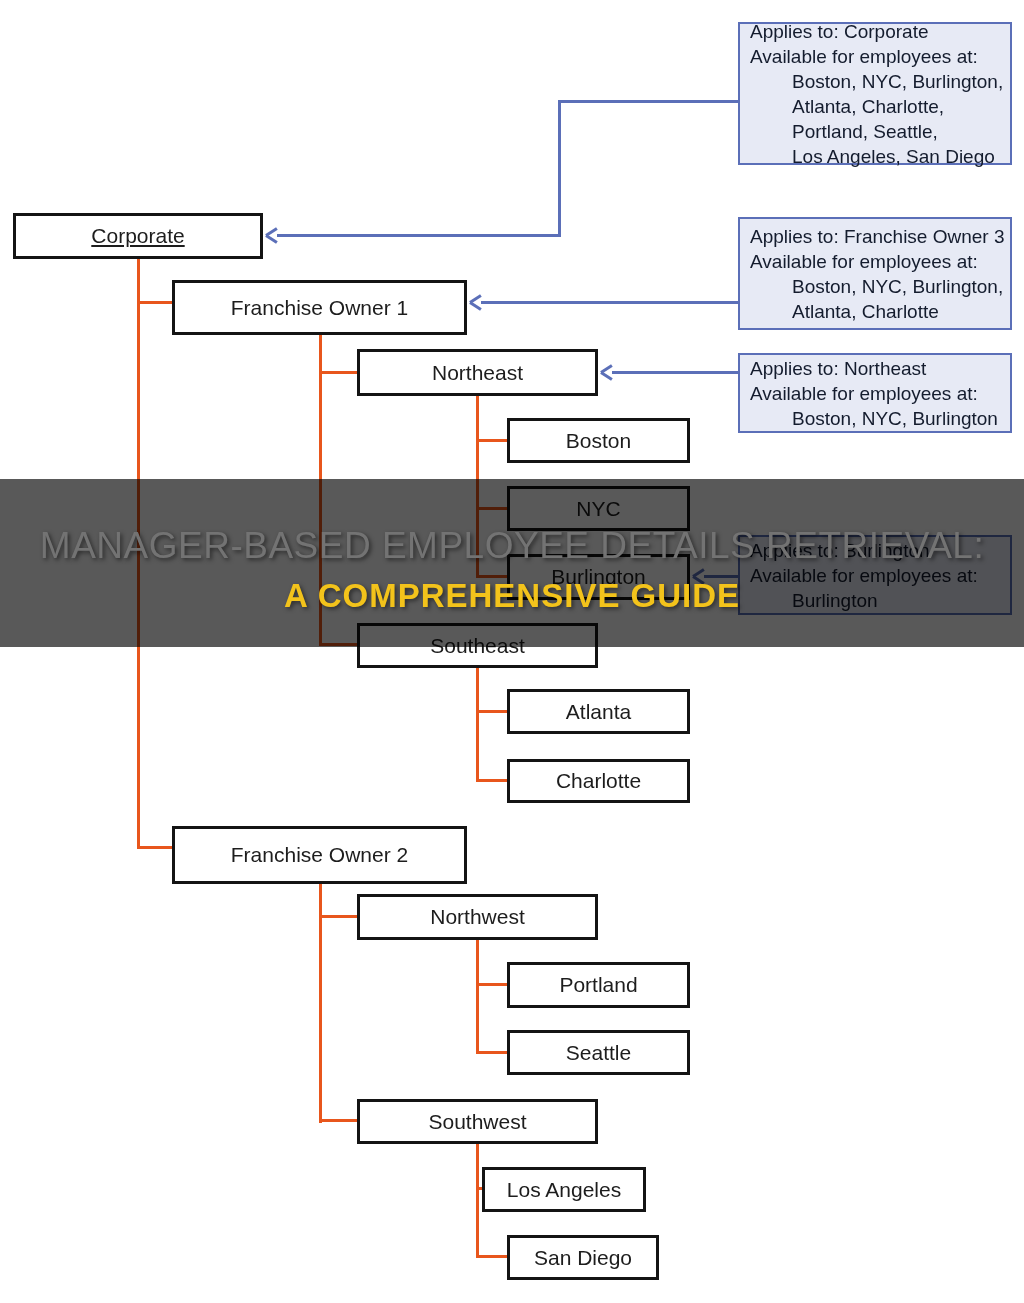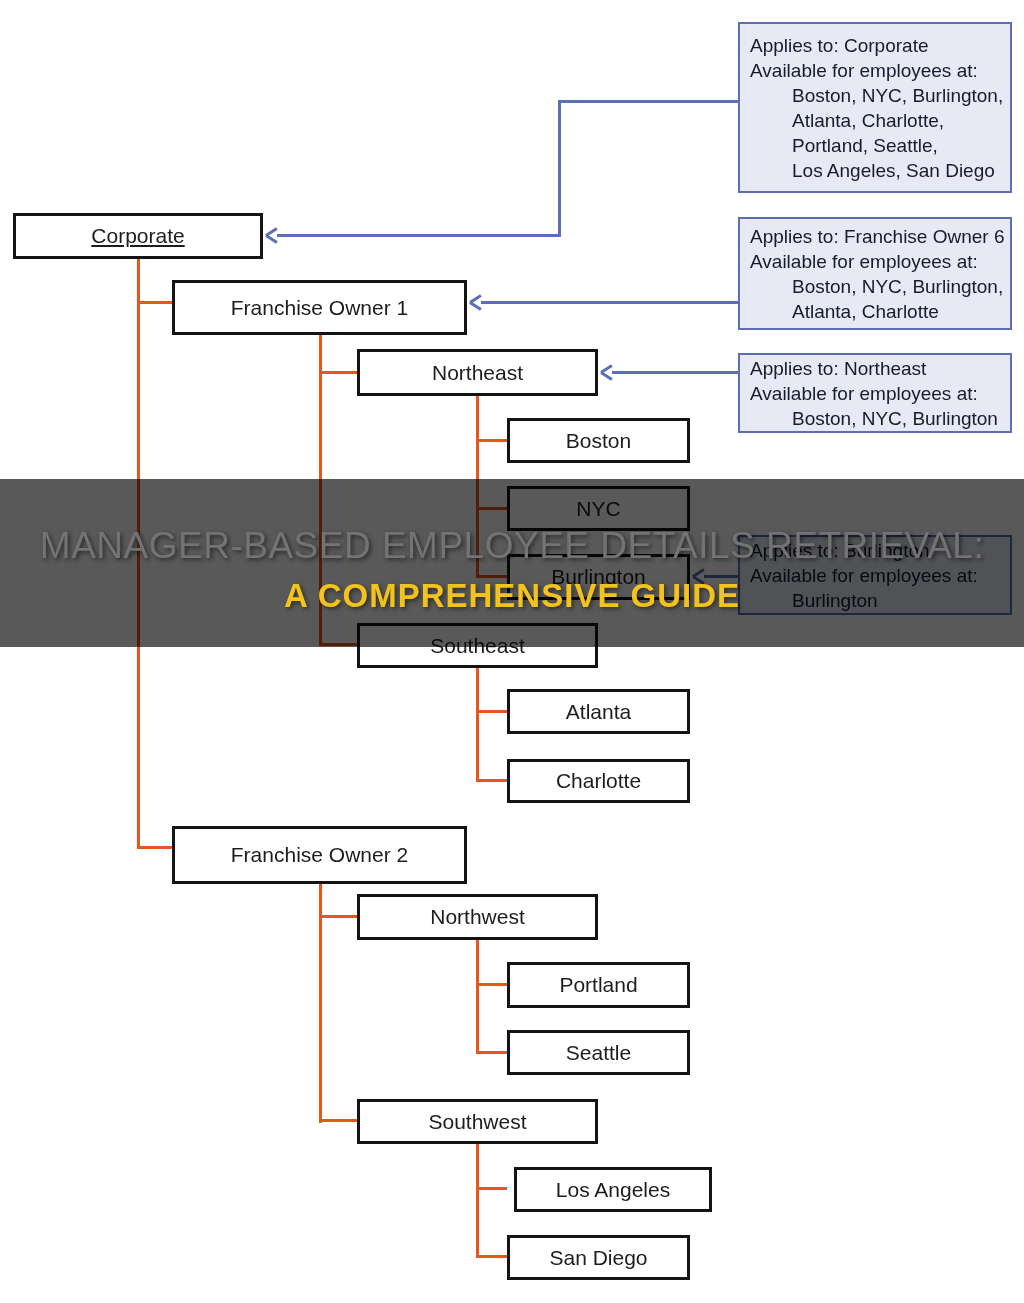--- a/index.html
+++ b/index.html
@@ -104,32 +104,32 @@
     <div class="node" style="left: 507px; top: 486px; width: 183px; height: 45px;">NYC</div>
     <div class="node" style="left: 507px; top: 554px; width: 183px; height: 46px;">Burlington</div>
     <div class="node" style="left: 357px; top: 623px; width: 241px; height: 45px;">Southeast</div>
     <div class="node" style="left: 507px; top: 689px; width: 183px; height: 45px;">Atlanta</div>
     <div class="node" style="left: 507px; top: 759px; width: 183px; height: 44px; text-align: right;">Charlotte</div>
     <div class="node" style="left: 172px; top: 826px; width: 295px; height: 58px;">Franchise Owner 2</div>
     <div class="node" style="left: 357px; top: 894px; width: 241px; height: 46px;">Northwest</div>
     <div class="node" style="left: 507px; top: 962px; width: 183px; height: 46px;">Portland</div>
     <div class="node" style="left: 507px; top: 1030px; width: 183px; height: 45px;">Seattle</div>
     <div class="node" style="left: 357px; top: 1099px; width: 241px; height: 45px;">Southwest</div>
-    <div class="node" style="left: 514px; top: 1167px; width: 198px; height: 45px;">Los Angeles</div>
-    <div class="node" style="left: 507px; top: 1235px; width: 183px; height: 45px;">San Diego</div>
-    <div class="annotation" style="left: 738px; top: 22px; width: 274px; height: 171px;">
+    <div class="node" style="left: 482px; top: 1167px; width: 164px; height: 45px;">Los Angeles</div>
+    <div class="node" style="left: 507px; top: 1235px; width: 152px; height: 45px;">San Diego</div>
+    <div class="annotation" style="left: 738px; top: 22px; width: 274px; height: 143px;">
       <div class="ann-line">Applies to: Corporate</div>
       <div class="ann-line">Available for employees at:</div>
       <div class="ann-line indent">Boston, NYC, Burlington,</div>
       <div class="ann-line indent">Atlanta, Charlotte,</div>
       <div class="ann-line indent">Portland, Seattle,</div>
       <div class="ann-line indent">Los Angeles, San Diego</div>
     </div>
     <div class="annotation" style="left: 738px; top: 217px; width: 274px; height: 113px;">
-      <div class="ann-line">Applies to: Franchise Owner 6</div>
+      <div class="ann-line">Applies to: Franchise Owner 3</div>
       <div class="ann-line">Available for employees at:</div>
       <div class="ann-line indent">Boston, NYC, Burlington,</div>
       <div class="ann-line indent">Atlanta, Charlotte</div>
     </div>
     <div class="annotation" style="left: 738px; top: 353px; width: 274px; height: 80px;">
       <div class="ann-line">Applies to: Northeast</div>
       <div class="ann-line">Available for employees at:</div>
       <div class="ann-line indent">Boston, NYC, Burlington</div>
     </div>
     <div class="annotation" style="left: 738px; top: 535px; width: 274px; height: 80px;">

